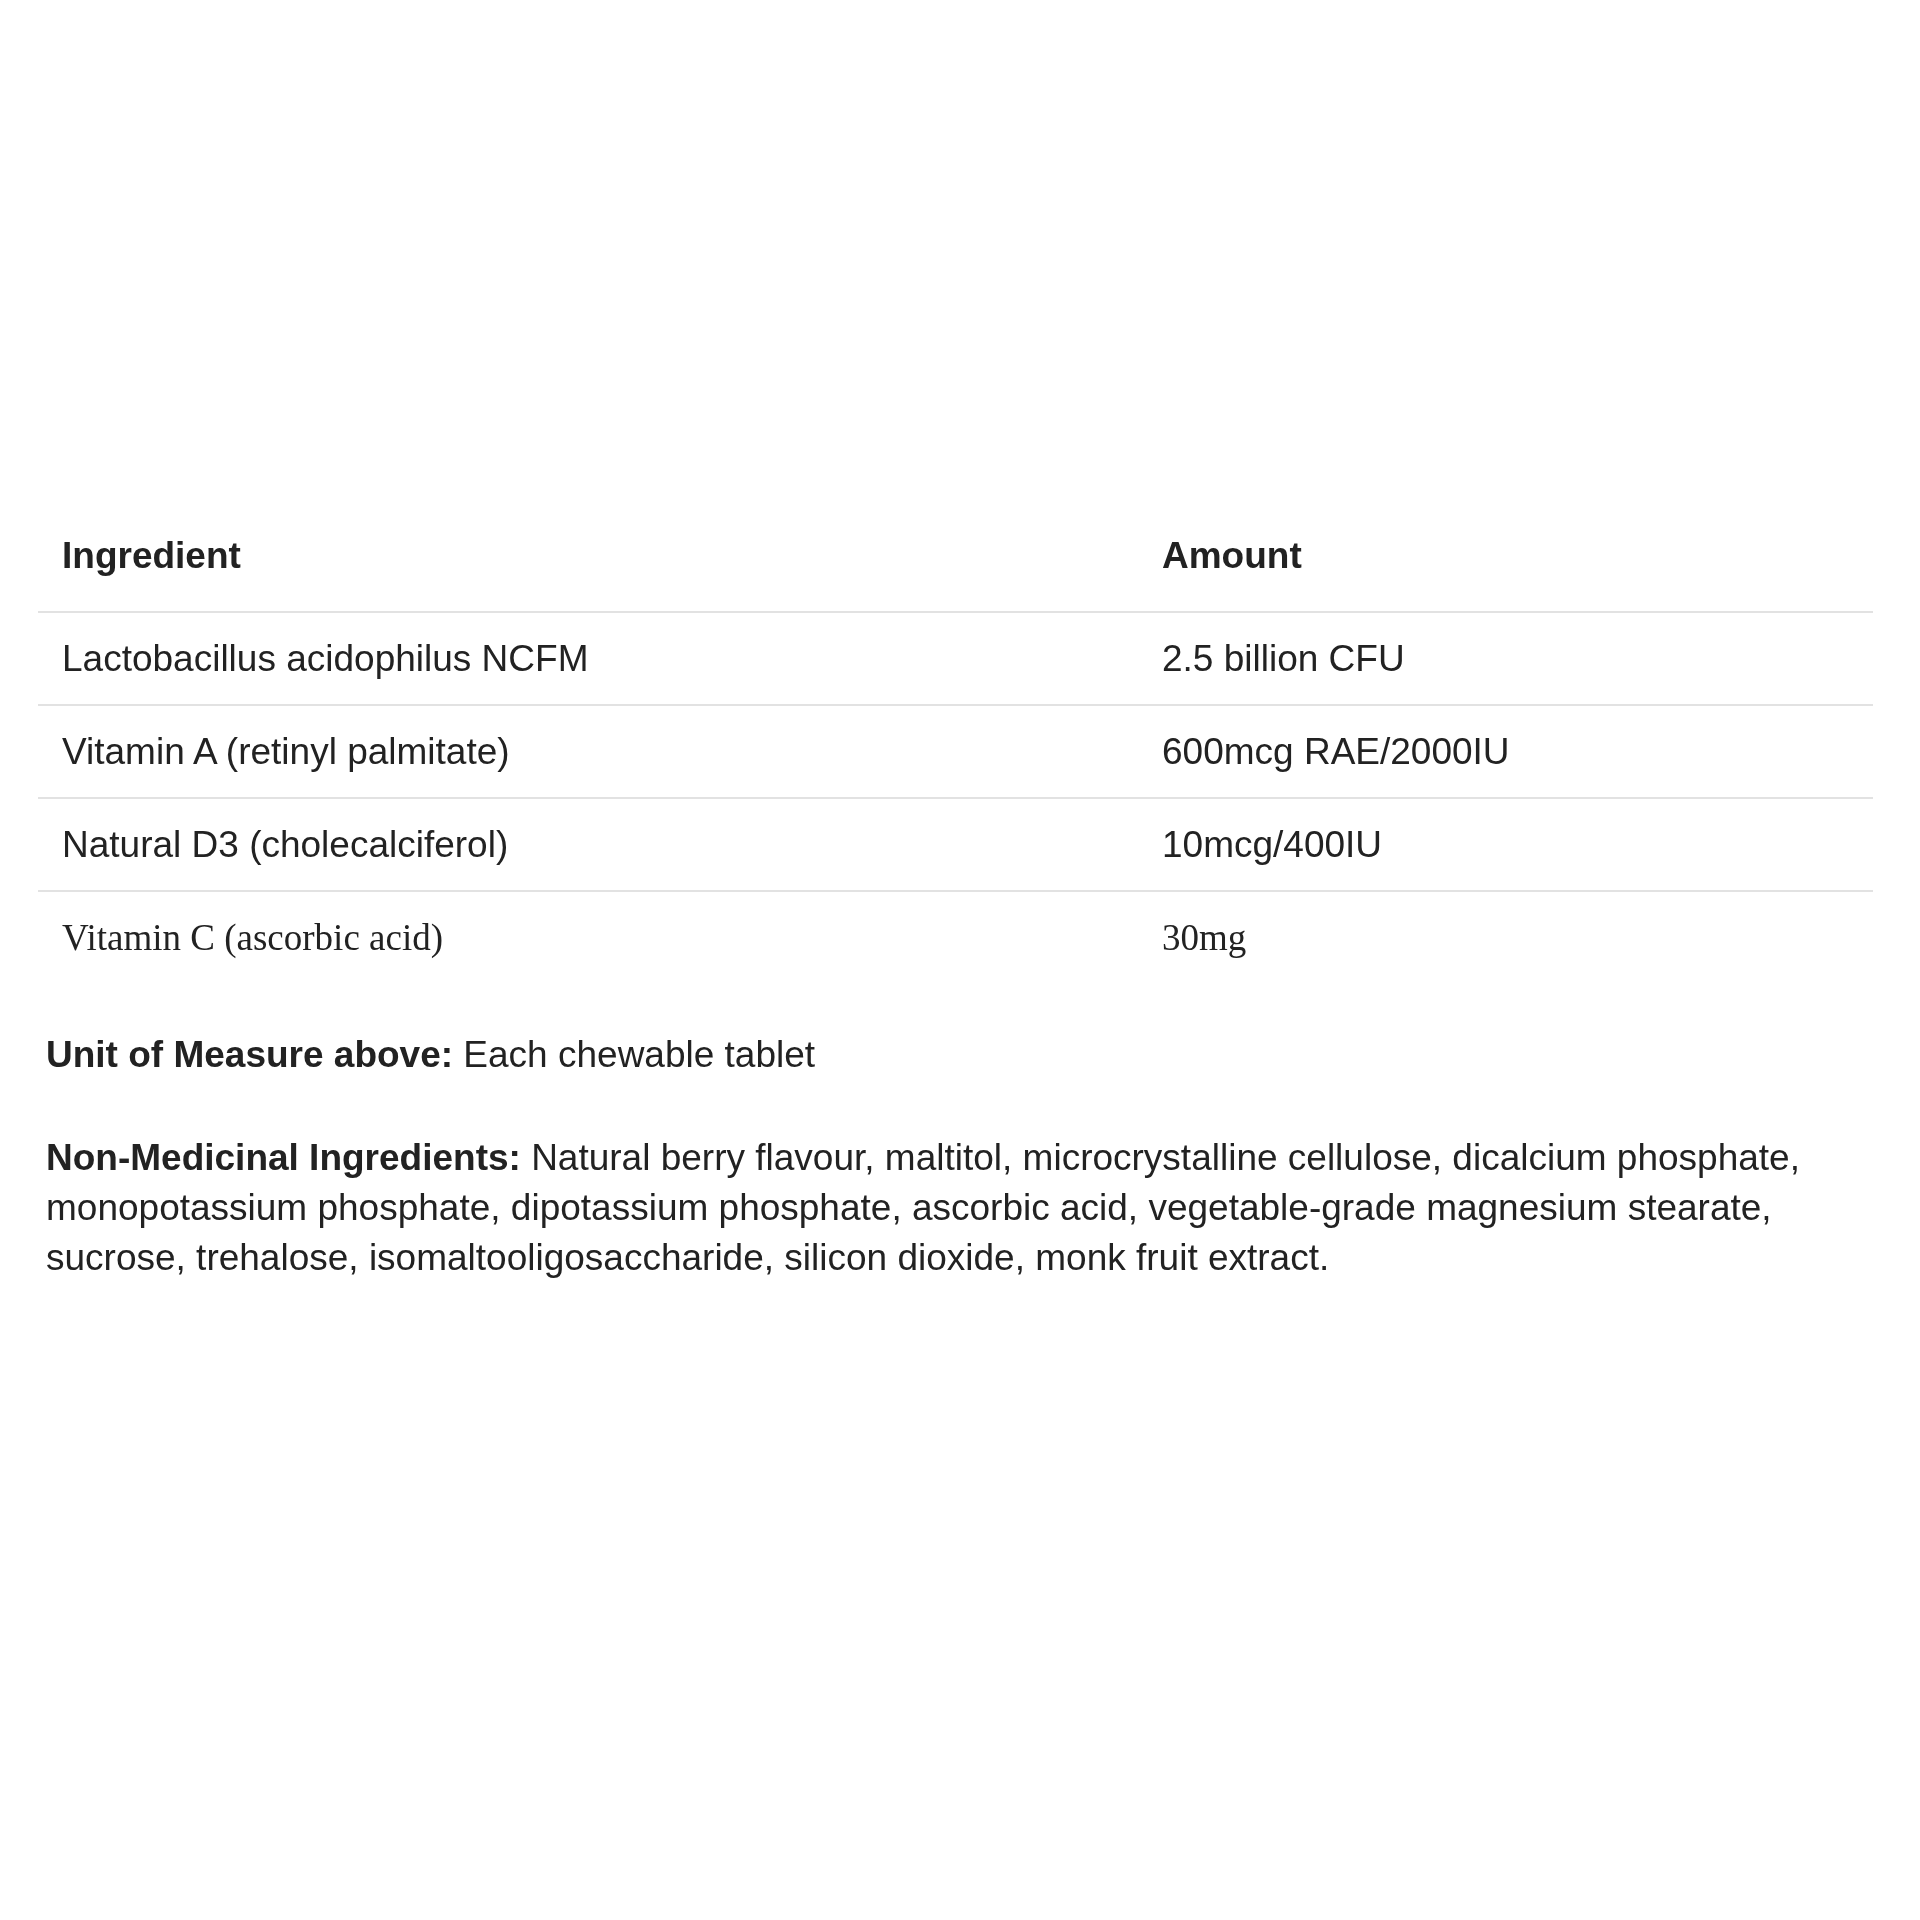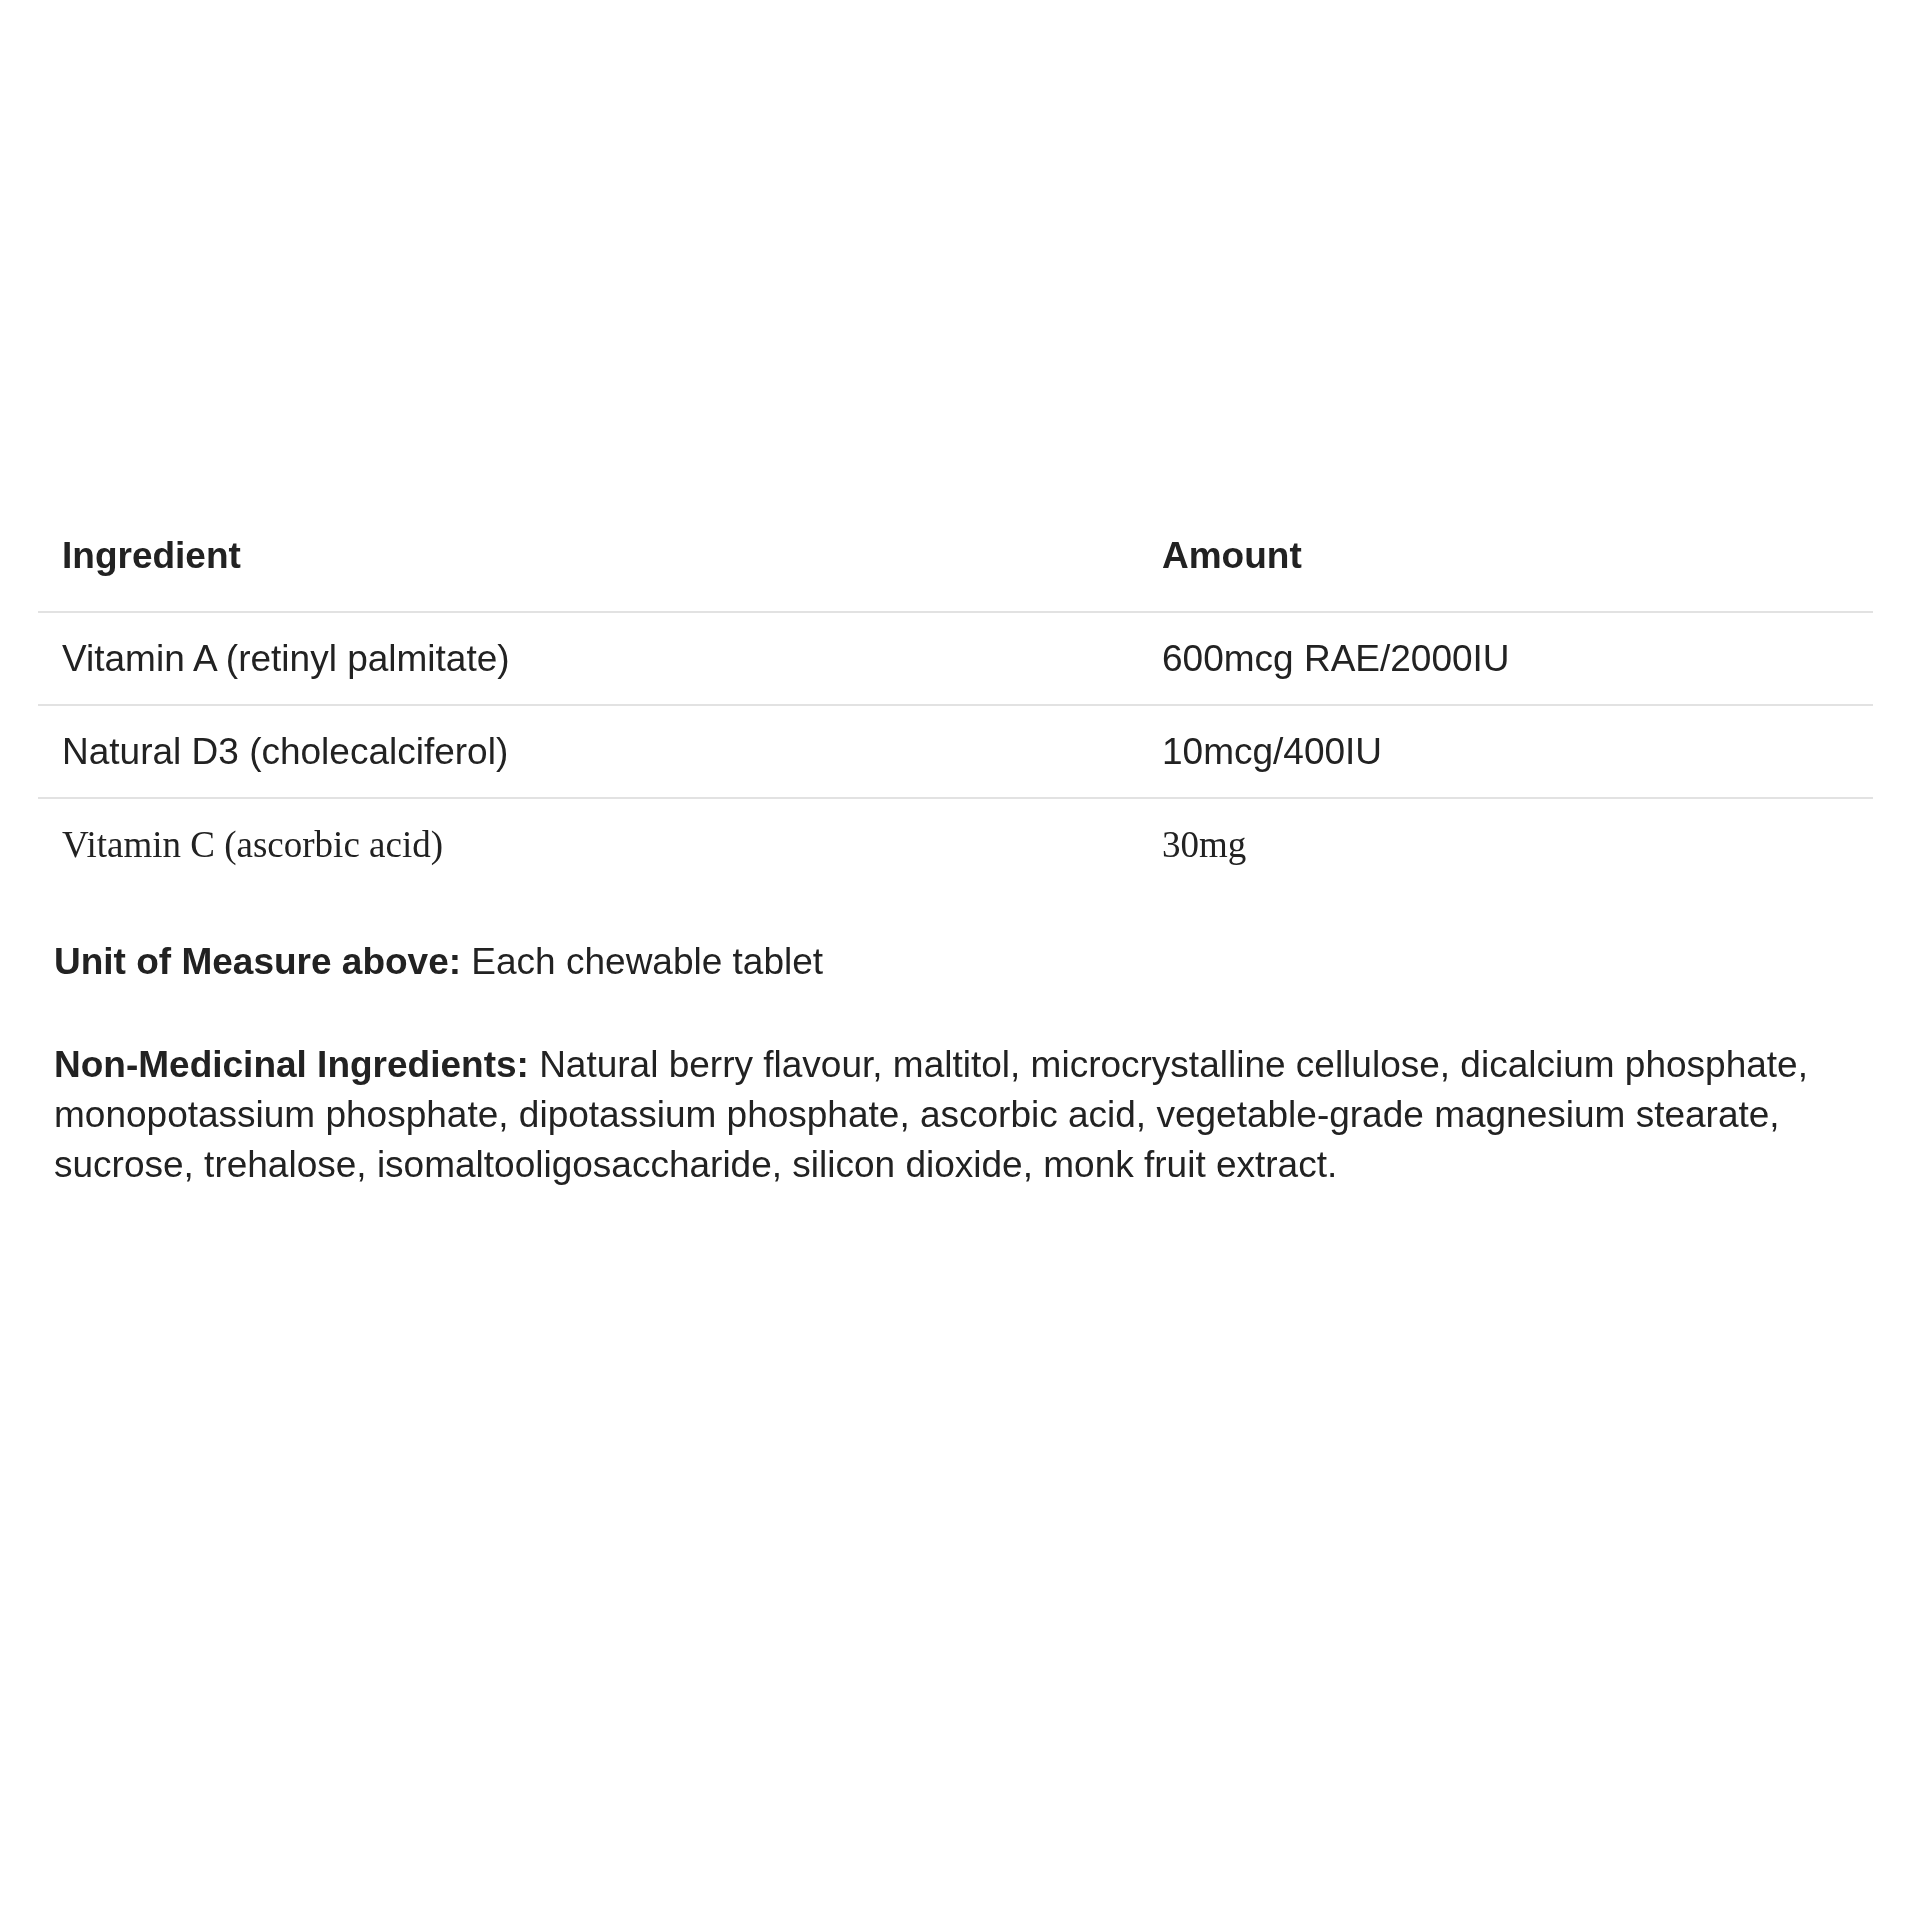--- a/index.html
+++ b/index.html
@@ -50,21 +50,21 @@
     border-bottom: 2px solid var(--divider);
   }
   td {
     font-weight: 400;
     padding: 18px 0 18px 24px;
     border-bottom: 2px solid var(--divider);
   }
   th:nth-child(2), td:nth-child(2) { padding-left: 0; }
   tbody tr:last-child td { border-bottom: none; font-family: Liberation Serif, serif; }
   p {
-    margin: 16px;
+    margin: 8px;
     font-size: 37px;
     line-height: 50px;
   }
   p strong { font-weight: 700; }
   .uom { margin-top: 47px; }
   .nmi { margin-top: 53px; }
 </style>
 </head>
 <body>
 
@@ -75,20 +75,24 @@
       <col class="col-ingredient">
       <col class="col-amount">
     </colgroup>
     <thead>
       <tr>
         <th>Ingredient</th>
         <th>Amount</th>
       </tr>
     </thead>
     <tbody id="table-body">
+    <tr>
+      <td>Lactobacillus acidophilus NCFM</td>
+      <td>2.5 billion CFU</td>
+    </tr>
 
 
     <tr>
       <td>Vitamin A (retinyl palmitate)</td>
       <td>600mcg RAE/2000IU</td>
     </tr>
 
     <tr>
       <td>Natural D3 (cholecalciferol)</td>
       <td>10mcg/400IU</td>

